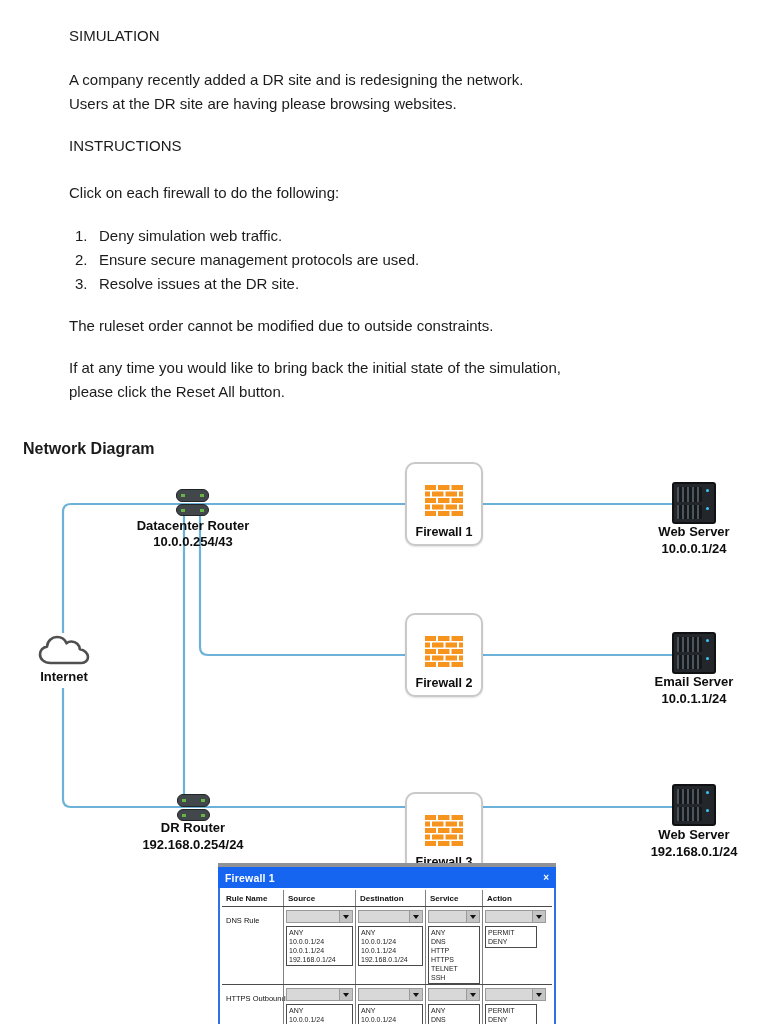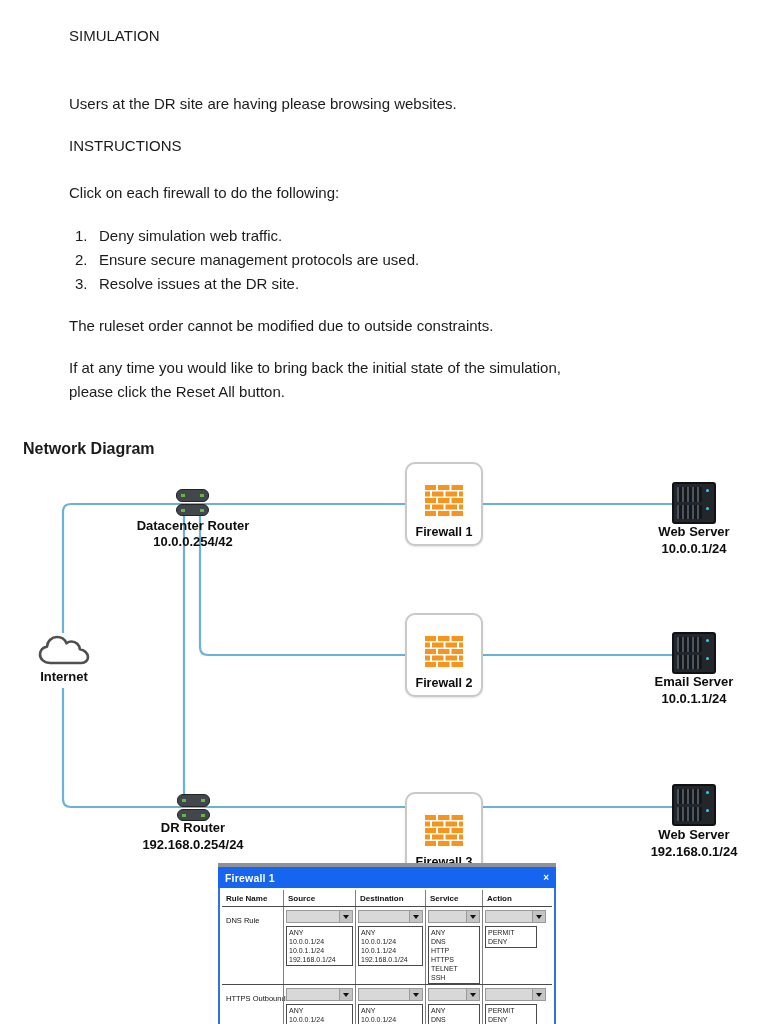--- a/index.html
+++ b/index.html
@@ -71,20 +71,21 @@
           padding:1px 0 1px 2px; }
   .list > div { white-space:nowrap; overflow:hidden; cursor:pointer; }
   .list.act { width:52px; }
 </style>
 </head>
 <body>
 
 <div class="page">
 
   <div class="abs txt" style="left:69px; top:27px;">SIMULATION</div>
+  <div class="abs txt" style="left:69px; top:71px;">A company recently added a DR site and is redesigning the network.</div>
   <div class="abs txt" style="left:69px; top:95px;">Users at the DR site are having please browsing websites.</div>
   <div class="abs txt" style="left:69px; top:137px;">INSTRUCTIONS</div>
   <div class="abs txt" style="left:69px; top:184px;">Click on each firewall to do the following:</div>
 
   <div class="abs task" style="left:75px; top:227px;">
     <span class="num">1.</span>
     <span>Deny simulation web traffic.</span>
   </div>
   <div class="abs task" style="left:75px; top:251px;">
     <span class="num">2.</span>
@@ -113,21 +114,21 @@
              C 24.3 7 28 9.6 29.5 13.3 C 30.8 12.2 32.6 11.5 34.5 11.5 C 39 11.5 42.6 15 42.8 19.3
              C 47.4 19.8 51 23.3 51 27 C 51 30.4 48.2 33 44.6 33 Z" fill="#ffffff" stroke="#4f4f4f" stroke-width="2.6" stroke-linejoin="round"></path>
   </svg>
   <div class="net-label" style="left:64px; top:669px;">Internet</div>
 
   <div class="router" style="left:176px; top:489px;">
     <div class="rlayer"></div>
     <div class="rlayer"></div>
   </div>
   <div class="net-label" style="left:193px; top:518px;">Datacenter Router</div>
-  <div class="net-label" style="left:193px; top:534px;">10.0.0.254/42</div>
+  <div class="net-label" style="left:193px; top:534px;">10.0.0.254/43</div>
 
   <div class="router" style="left:177px; top:794px;">
     <div class="rlayer"></div>
     <div class="rlayer"></div>
   </div>
   <div class="net-label" style="left:193px; top:820px;">DR Router</div>
   <div class="net-label" style="left:193px; top:837px;">192.168.0.254/24</div>
 
   <div class="fw-box" style="top:462px;">
     <svg class="brick" width="38" height="31" viewBox="0 0 38 31">

